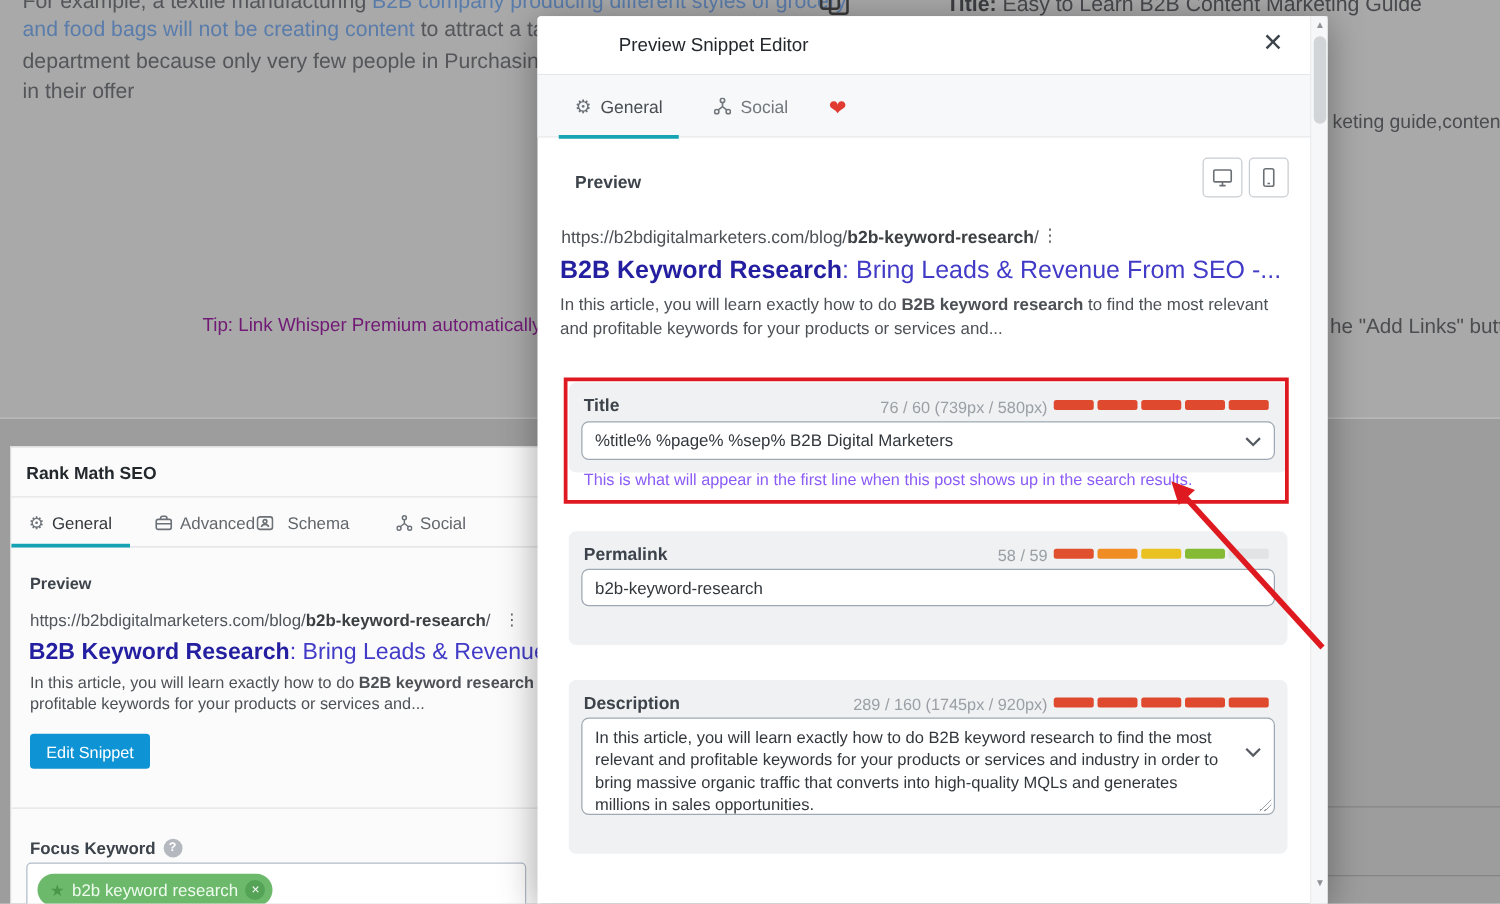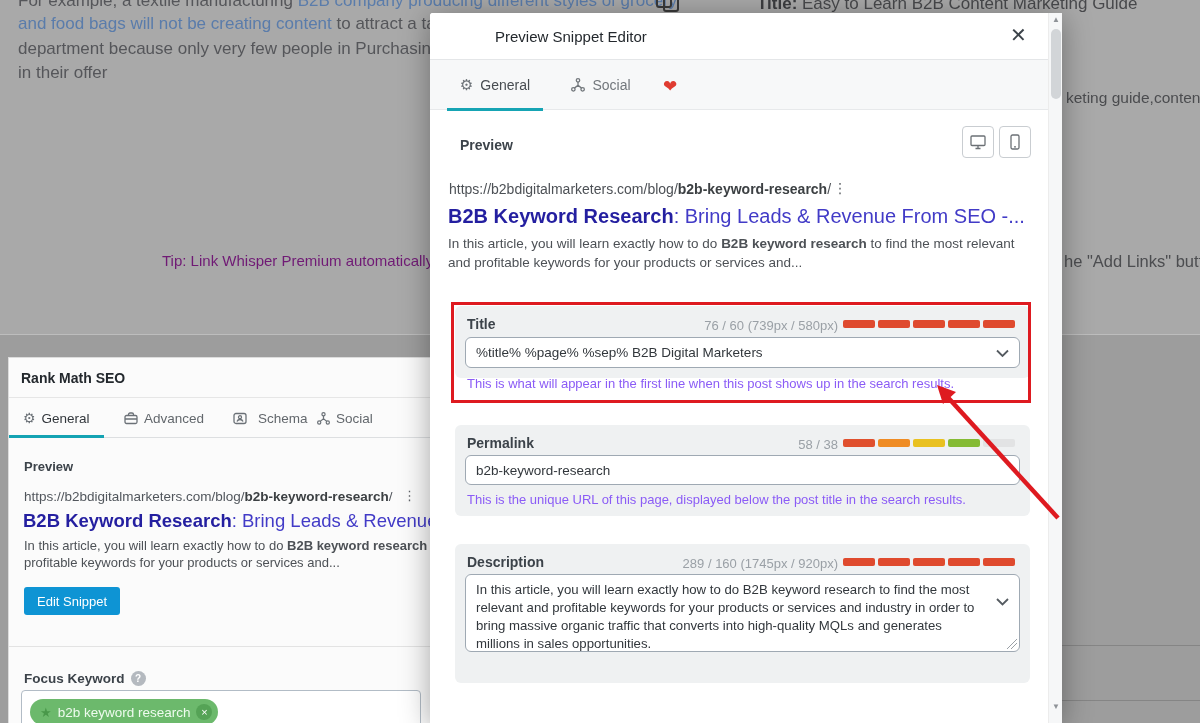--- a/index.html
+++ b/index.html
@@ -135,21 +135,21 @@
     </div>
     <div class="rm-tab" style="left:115px;">
       <span class="rm-icon">
           <svg width="14" height="13" viewBox="0 0 14 13" fill="none" stroke="#6b7177" stroke-width="1.3">
             <rect x="1" y="3.5" width="12" height="8" rx="1.5"></rect>
             <path d="M4.5 3.5v-1a1.5 1.5 0 0 1 1.5-1.5h2a1.5 1.5 0 0 1 1.5 1.5v1M1 7h12"></path>
           </svg>
         </span>
       <span>Advanced</span>
     </div>
-    <div class="rm-tab" style="left:224px;gap:11px;">
+    <div class="rm-tab" style="left:196px;gap:11px;">
       <span class="rm-icon">
           <svg width="14" height="13" viewBox="0 0 14 13" fill="none" stroke="#6b7177" stroke-width="1.3">
             <rect x="1" y="1.5" width="12" height="10" rx="2"></rect>
             <circle cx="7" cy="5.2" r="1.5"></circle>
             <path d="M4 9.5c.6-1.5 1.8-2 3-2s2.4.5 3 2"></path>
           </svg>
         </span>
       <span>Schema</span>
     </div>
     <div class="rm-tab" style="left:308px;">
@@ -243,32 +243,31 @@
       <span>%title% %page% %sep% B2B Digital Marketers</span>
       <span class="chev"><svg width="13" height="8" viewBox="0 0 13 8" fill="none" stroke="#555b61" stroke-width="1.8">
             <path d="M1 1l5.5 5.5L12 1"></path>
           </svg></span>
     </div>
     <div class="card-help">This is what will appear in the first line when this post shows up in the search results.</div>
   </div>
 
   <div class="field-card" id="card-permalink">
     <div class="card-label">Permalink</div>
-    <div class="card-count">58 / 38</div>
+    <div class="card-count">58 / 59</div>
     <div class="bars">
         <span style="background: rgb(224, 80, 46);"></span>
         <span style="background: rgb(239, 140, 36);"></span>
         <span style="background: rgb(233, 193, 33);"></span>
         <span style="background: rgb(133, 187, 52);"></span>
         <span style="background: rgb(226, 227, 228);"></span>
       </div>
     <div class="card-input">
       <span>b2b-keyword-research</span>
     </div>
-    <div class="card-help">This is the unique URL of this page, displayed below the post title in the search results.</div>
   </div>
 
   <div class="field-card" id="card-description">
     <div class="card-label">Description</div>
     <div class="card-count">289 / 160 (1745px / 920px)</div>
     <div class="bars">
         <span style="background: rgb(223, 74, 46);"></span>
         <span style="background: rgb(223, 74, 46);"></span>
         <span style="background: rgb(223, 74, 46);"></span>
         <span style="background: rgb(223, 74, 46);"></span>

